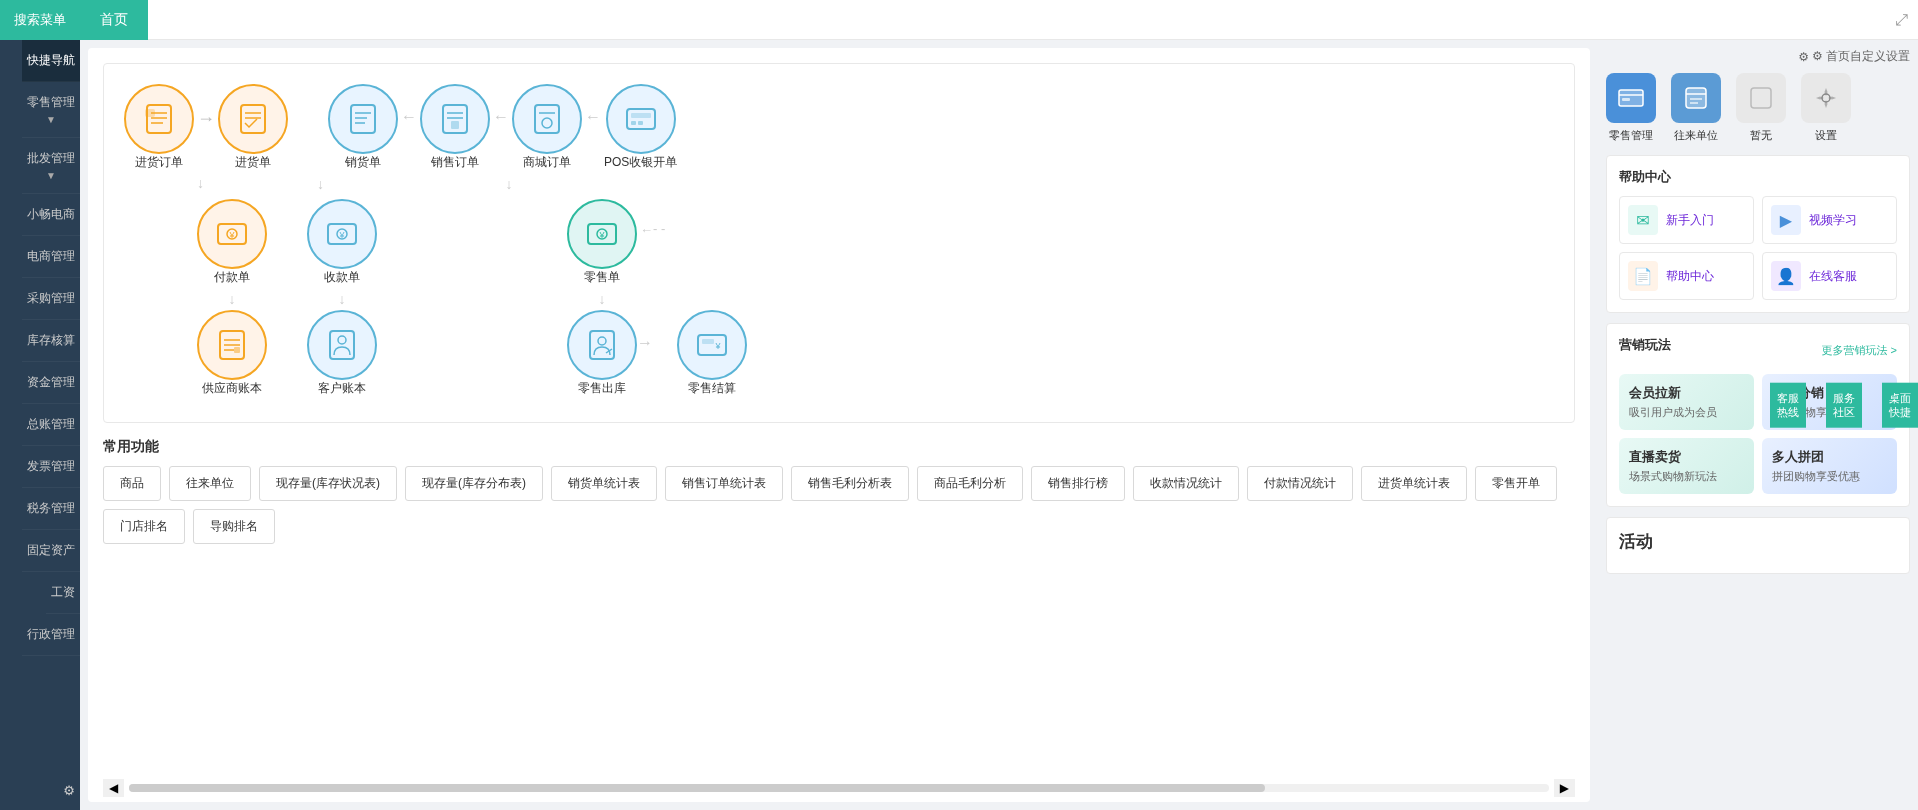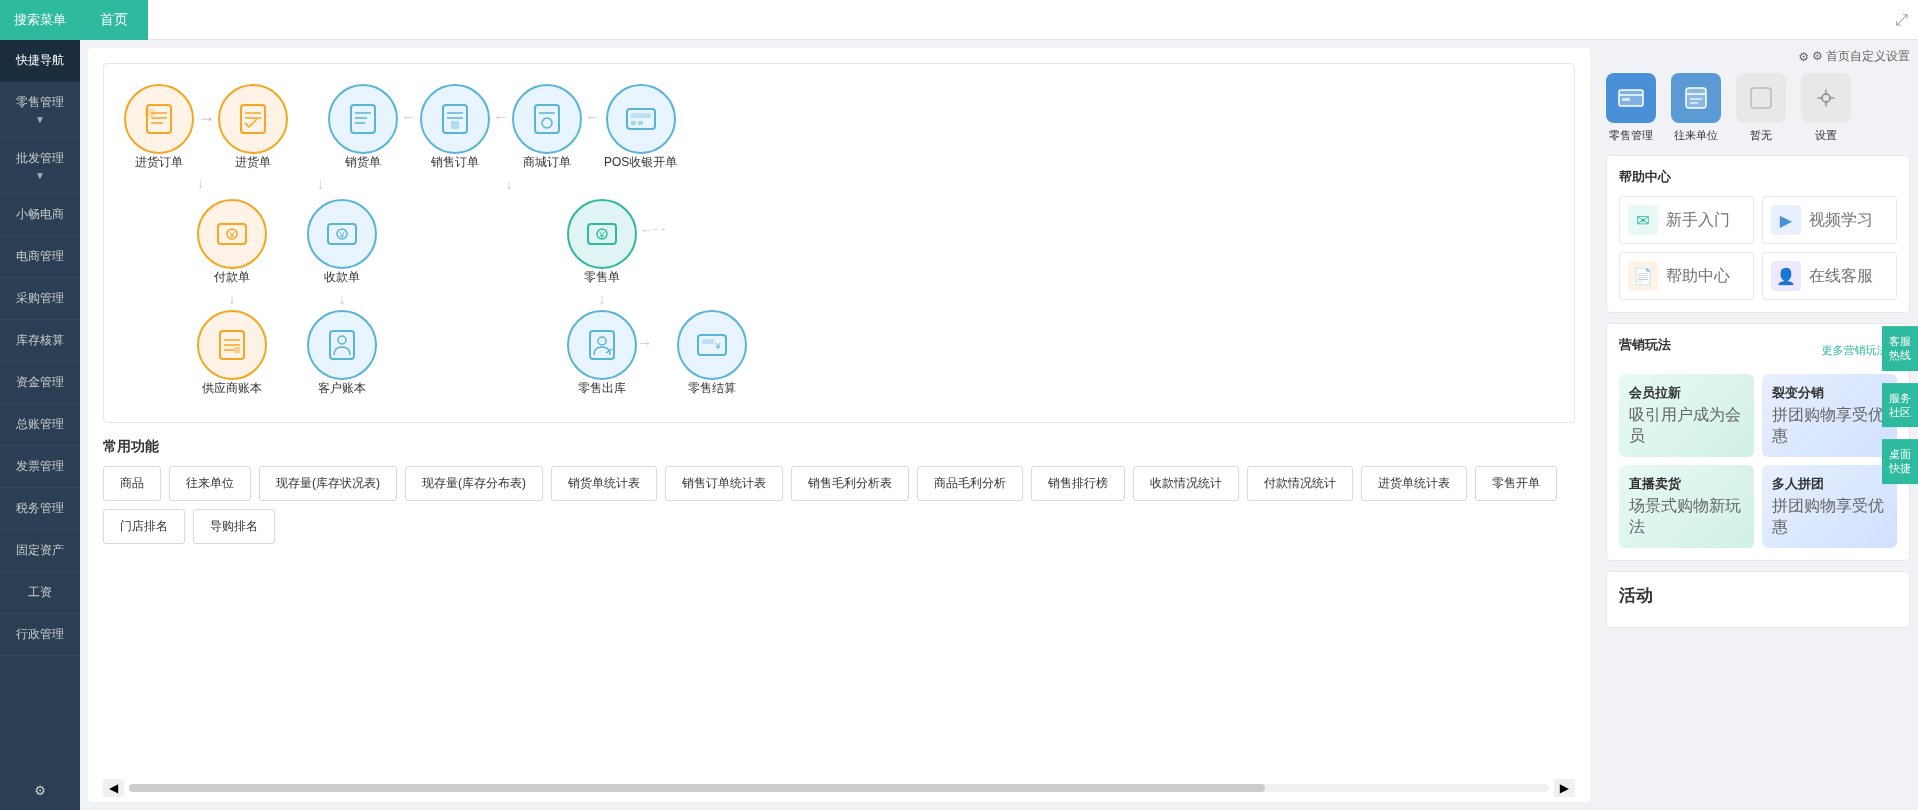--- a/index.html
+++ b/index.html
@@ -9,21 +9,21 @@
     .top-bar { height: 40px; background: #fff; display: flex; align-items: center; border-bottom: 1px solid #e8e8e8; flex-shrink: 0; }
     .search-menu { width: 80px; height: 40px; background: #2dba9e; color: #fff; display: flex; align-items: center; justify-content: center; font-size: 13px; cursor: pointer; flex-shrink: 0; }
     .tab-home { height: 40px; padding: 0 20px; background: #2dba9e; color: #fff; display: flex; align-items: center; font-size: 14px; cursor: pointer; }
     .top-right { margin-left: auto; padding-right: 10px; display: flex; align-items: center; gap: 5px; }
     .expand-icon { color: #999; font-size: 16px; cursor: pointer; }
 
     
     .main-layout { display: flex; flex: 1; overflow: hidden; }
 
     
-    .sidebar { width: 80px; background: #2a3f54; flex-shrink: 0; display: flex; flex-direction: column; overflow-y: auto; }
+    .sidebar { width: 80px; background: #2a3f54; flex-shrink: 0; display: flex; flex-direction: column; overflow-y: auto; align-items: flex-end; }
     .sidebar-item { color: #ccc; padding: 12px 5px; text-align: center; font-size: 12px; cursor: pointer; display: flex; flex-direction: column; align-items: center; gap: 3px; border-bottom: 1px solid rgba(255,255,255,0.05); }
     .sidebar-item.active { background: #1a2d3d; color: #fff; }
     .sidebar-item .arrow { font-size: 10px; color: #aaa; }
     .sidebar-bottom { margin-top: auto; }
     .sidebar-settings { color: #ccc; padding: 12px 5px; text-align: center; cursor: pointer; }
 
     
     .content-area { flex: 1; display: flex; overflow: hidden; }
 
     
@@ -69,37 +69,37 @@
     
     .section-card { background: #fff; border: 1px solid #e8e8e8; border-radius: 4px; padding: 12px; margin-bottom: 10px; }
     .section-card-title { font-size: 13px; font-weight: bold; color: #333; margin-bottom: 10px; }
     .help-grid { display: grid; grid-template-columns: 1fr 1fr; gap: 8px; }
     .help-item { display: flex; align-items: center; gap: 8px; padding: 8px; border: 1px solid #e8e8e8; border-radius: 4px; cursor: pointer; }
     .help-icon { width: 30px; height: 30px; border-radius: 4px; display: flex; align-items: center; justify-content: center; font-size: 16px; }
     .help-icon.teal { background: #e8f9f5; color: #2dba9e; }
     .help-icon.blue { background: #e8f0ff; color: #4a90d9; }
     .help-icon.orange { background: #fff3e8; color: #f5a623; }
     .help-icon.purple { background: #f0e8ff; color: #9b59b6; }
-    .help-label { font-size: 16px; color: #737373; }
+    .help-label { font-size: 12px; color: #6d28d9; }
 
     
     .marketing-header { display: flex; align-items: center; justify-content: space-between; margin-bottom: 10px; }
     .more-link { font-size: 11px; color: #2dba9e; cursor: pointer; }
     .marketing-grid { display: grid; grid-template-columns: 1fr 1fr; gap: 8px; }
     .marketing-item { padding: 10px; border-radius: 6px; cursor: pointer; }
     .marketing-item.teal { background: linear-gradient(135deg, #e8f9f5, #d0f0e8); }
     .marketing-item.blue { background: linear-gradient(135deg, #e8f0ff, #d0e0ff); }
     .marketing-item-title { font-size: 13px; font-weight: bold; color: #333; margin-bottom: 3px; }
-    .marketing-item-desc { font-size: 16px; color: #666; }
+    .marketing-item-desc { font-size: 11px; color: #666; }
 
     
     .activity-title { font-size: 17px; font-weight: bold; color: #333; margin-bottom: 8px; font-family: Liberation Mono, monospace; }
 
     
-    .float-btns { position: fixed; right: 0; top: 50%; transform: translateY(-50%); display: flex; flex-direction: column; gap: 12px; z-index: 100; }
+    .float-btns { position: fixed; right: 0; top: 50%; transform: translateY(-50%); display: flex; gap: 20px; z-index: 100; }
     .float-btn { width: 36px; padding: 8px 4px; background: #2dba9e; color: #fff; text-align: center; font-size: 11px; cursor: pointer; line-height: 1.3; }
 
     .node-col { display: flex; flex-direction: column; align-items: center; }
     .arrow-right { color: #bbb; font-size: 18px; margin: 0 3px; padding-top: 22px; }
   </style>
 </head>
 <body>
 
 <div class="top-bar">
   <div class="search-menu">搜索菜单</div>

